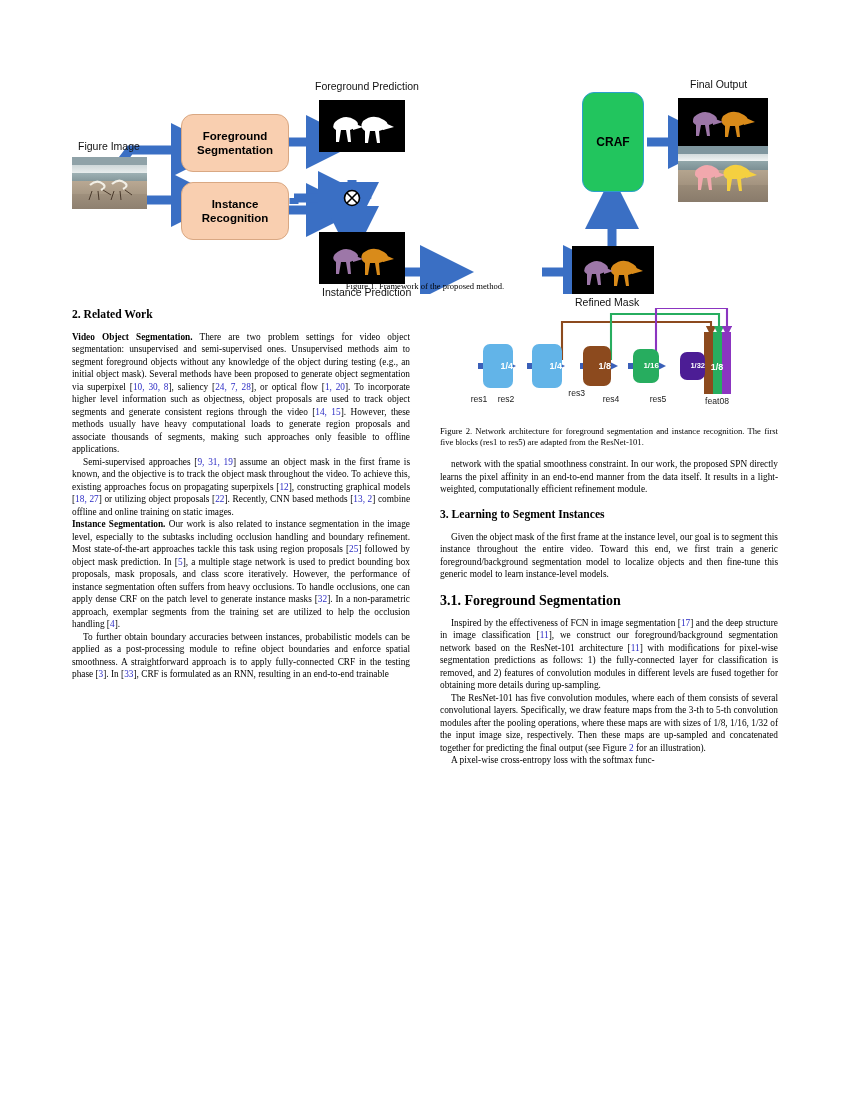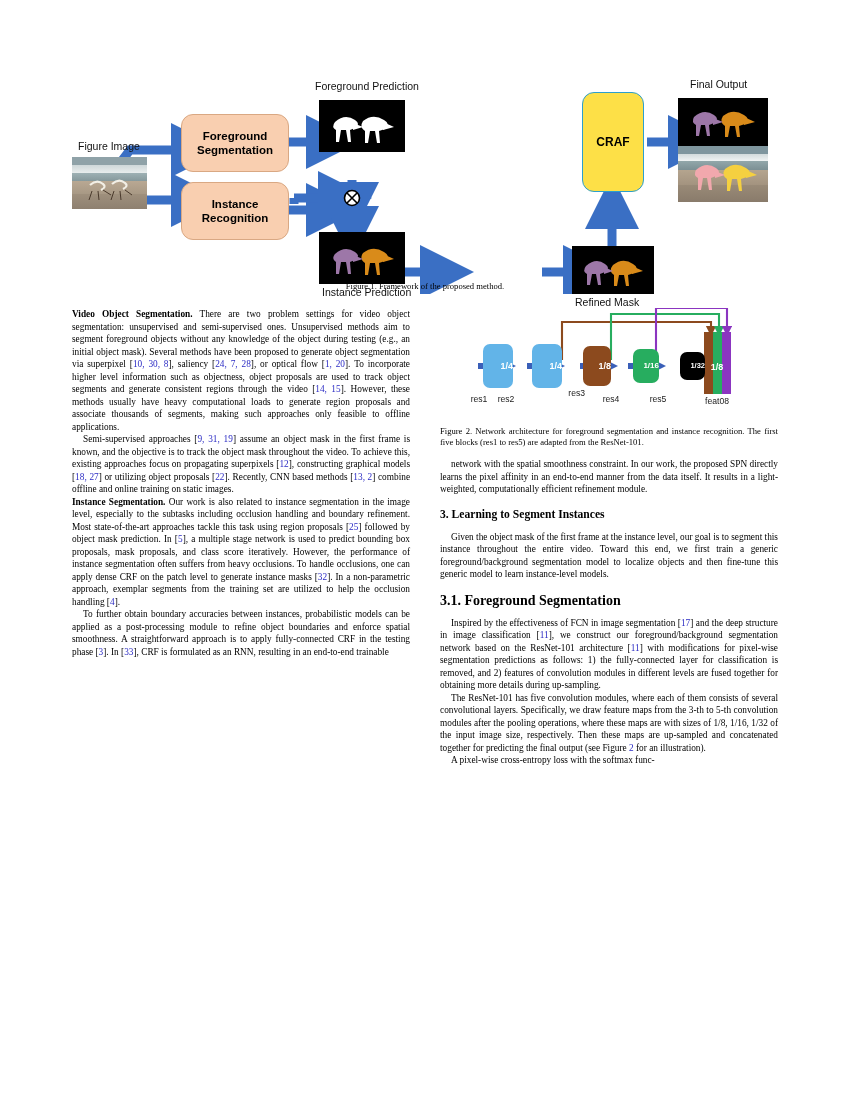--- a/index.html
+++ b/index.html
@@ -56,21 +56,21 @@
     text-align: center;
     font-family: "Liberation Sans", "DejaVu Sans", sans-serif;
     font-weight: bold;
     font-size: 11.5px;
     line-height: 1.22;
     color: #000;
     box-sizing: border-box;
   }
   .peach { background: #f9cfb0; border: 1px solid #d9a883; }
   .gold  { background: #fcc010; border: 1px solid #d9a00a; color:#000; }
-  .cyan  { background: #fde047; border: 1px solid #2c9fcd; color:#000; }
+  .cyan  { background: #22c55e; border: 1px solid #2c9fcd; color:#000; }
 
   
   .fig-label {
     position: absolute;
     font-family: "Liberation Sans", "DejaVu Sans", sans-serif;
     font-size: 10.5px;
     color: #111;
     white-space: nowrap;
   }
 
@@ -291,20 +291,21 @@
           <path d="M37,25 l10,4 l-10,3 z" fill="#f2a8ad"></path>
           <path d="M68,24 l11,5 l-11,3 z" fill="#f5d040"></path>
         </g>
       </svg>
     </div>
   </div>
 
   <div class="fig-caption fig1-caption">Figure 1. Framework of the proposed method.</div>
 
   <div class="col col-left">
+    <h2 class="sect">2. Related Work</h2>
     <div id="left-body">
         <p class="para noindent"><span class="lead">Video Object Segmentation.</span><span>  There are two problem settings for video object segmentation: unsupervised and semi-supervised ones. Unsupervised methods aim to segment foreground objects without any knowledge of the object during testing (e.g., an initial object mask). Several methods have been proposed to generate object segmentation via superpixel [</span><span class="cite">10, 30, 8</span><span>], saliency [</span><span class="cite">24, 7, 28</span><span>], or optical flow [</span><span class="cite">1, 20</span><span>]. To incorporate higher level information such as objectness, object proposals are used to track object segments and generate consistent regions through the video [</span><span class="cite">14, 15</span><span>]. However, these methods usually have heavy computational loads to generate region proposals and associate thousands of segments, making such approaches only feasible to offline applications.</span></p>
         <p class="para"><span>Semi-supervised approaches [</span><span class="cite">9, 31, 19</span><span>] assume an object mask in the first frame is known, and the objective is to track the object mask throughout the video. To achieve this, existing approaches focus on propagating superpixels [</span><span class="cite">12</span><span>], constructing graphical models [</span><span class="cite">18, 27</span><span>] or utilizing object proposals [</span><span class="cite">22</span><span>]. Recently, CNN based methods [</span><span class="cite">13, 2</span><span>] combine offline and online training on static images.</span></p>
         <p class="para gap noindent"><span class="lead">Instance Segmentation.</span><span>  Our work is also related to instance segmentation in the image level, especially to the subtasks including occlusion handling and boundary refinement. Most state-of-the-art approaches tackle this task using region proposals [</span><span class="cite">25</span><span>] followed by object mask prediction. In [</span><span class="cite">5</span><span>], a multiple stage network is used to predict bounding box proposals, mask proposals, and class score iteratively. However, the performance of instance segmentation often suffers from heavy occlusions. To handle occlusions, one can apply dense CRF on the patch level to generate instance masks [</span><span class="cite">32</span><span>]. In a non-parametric approach, exemplar segments from the training set are utilized to help the occlusion handling [</span><span class="cite">4</span><span>].</span></p>
         <p class="para"><span>To further obtain boundary accuracies between instances, probabilistic models can be applied as a post-processing module to refine object boundaries and enforce spatial smoothness. A straightforward approach is to apply fully-connected CRF in the testing phase [</span><span class="cite">3</span><span>]. In [</span><span class="cite">33</span><span>], CRF is formulated as an RNN, resulting in an end-to-end trainable</span></p>
       </div>
   </div>
 
   <div class="col col-right">
 
@@ -360,21 +361,21 @@
       <div class="net-box" style="left:108px; top:38px; width:28px; height:40px; background:#8c4a1e; font-size:9px;">
         <span>1/8</span>
       </div>
       <div class="net-label" style="left:99px; top:80px; width:46px;text-align:right;">res3</div>
 
       <div class="net-box" style="left:158px; top:41px; width:26px; height:34px; background:#27ad5f; font-size:8px;">
         <span>1/16</span>
       </div>
       <div class="net-label" style="left:148px; top:86px; width:46px;">res4</div>
 
-      <div class="net-box" style="left:205px; top:44px; width:25px; height:28px; background:#000000; font-size:7.5px;">
+      <div class="net-box" style="left:205px; top:44px; width:25px; height:28px; background:#4c1d95; font-size:7.5px;">
         <span>1/32</span>
       </div>
       <div class="net-label" style="left:195px; top:86px; width:46px;">res5</div>
 
       <div class="net-label" style="left:254px; top:88px; width:46px;">feat08</div>
     </div>
 
     <div class="fig-caption fig2-caption" style="text-align:justify; margin-bottom:10px;">Figure 2. Network architecture for foreground segmentation and instance recognition. The first five blocks (res1 to res5) are adapted from the ResNet-101.</div>
 
     <div id="right-body">

